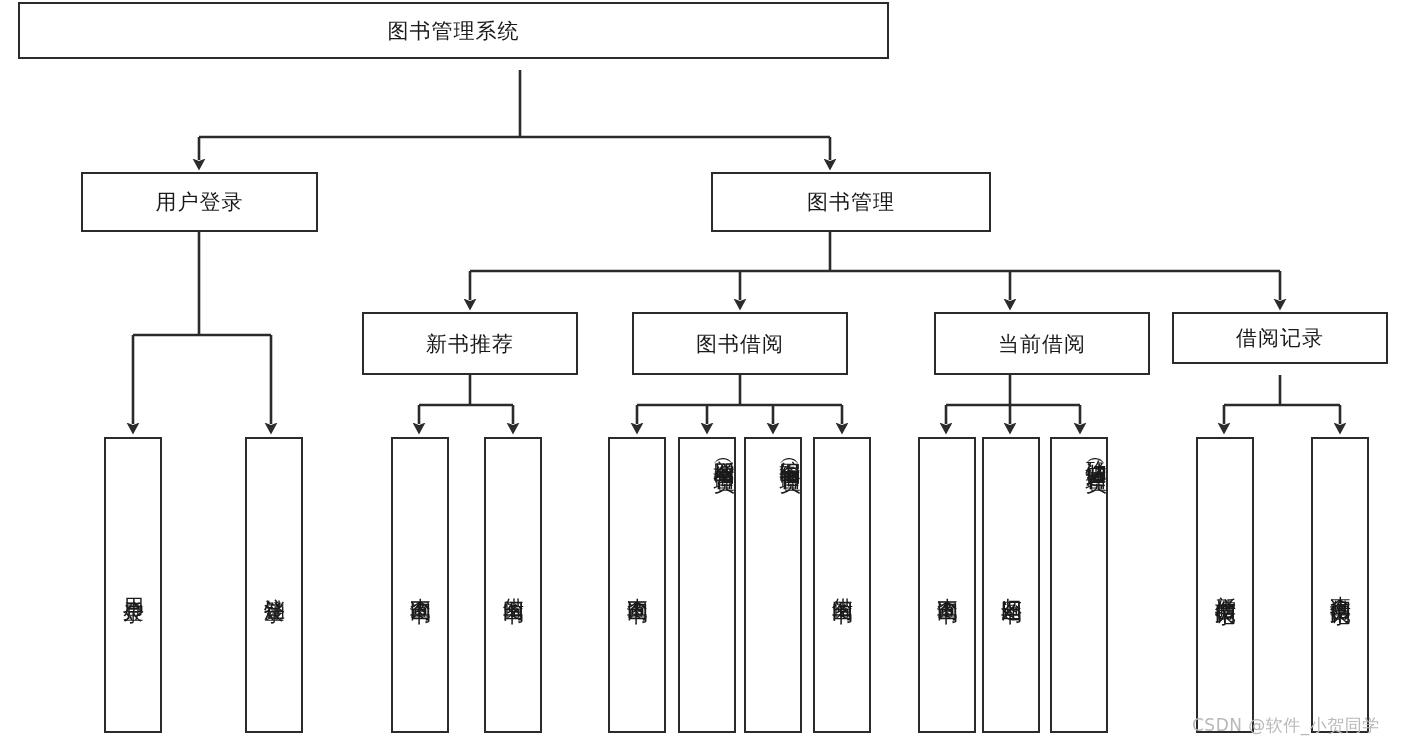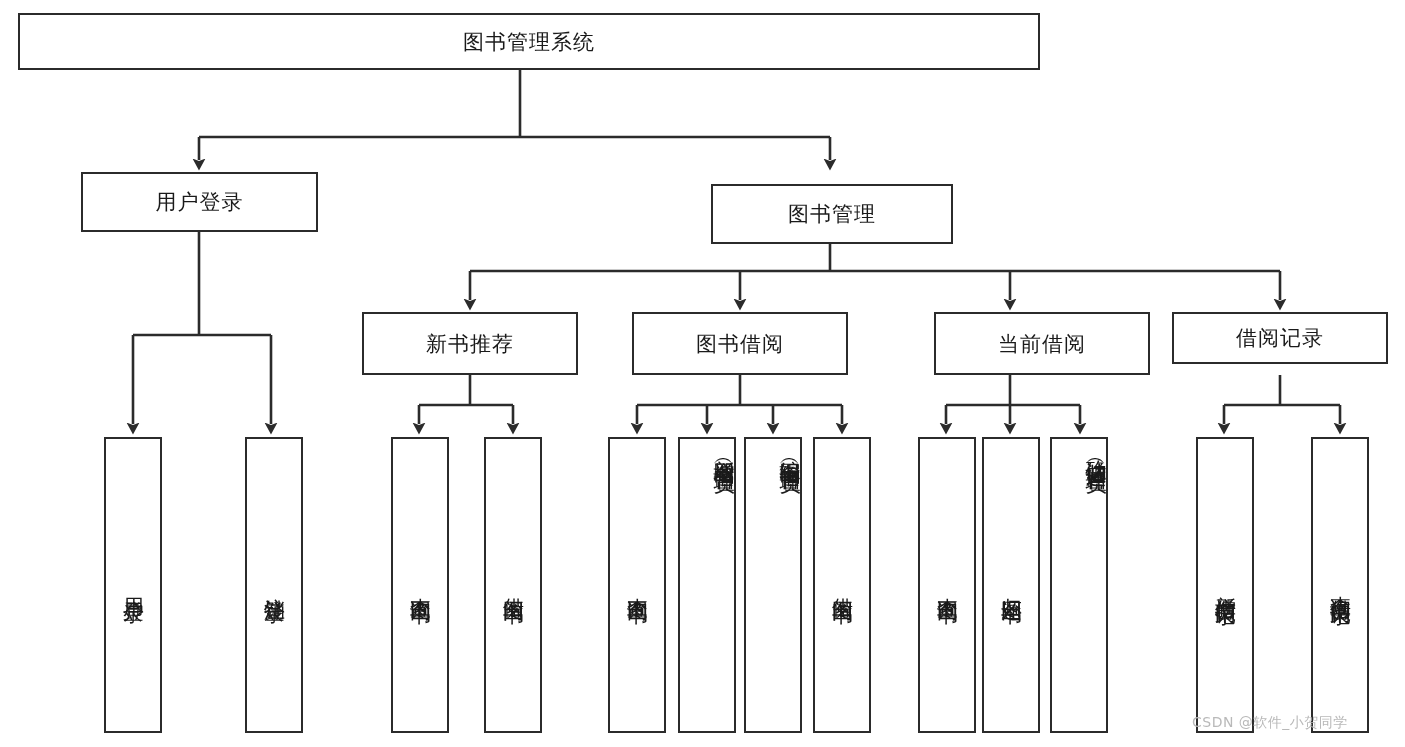--- a/index.html
+++ b/index.html
@@ -41,21 +41,21 @@
     white-space:nowrap;
   }
   .node.v.center{
     align-items:center;
     justify-content:center;
     padding-top:0;
   }
   .watermark{
     position:absolute;
     left:1192px;top:714px;
-    font-size:14px;
+    font-size:17px;
     color:#b9b9b9;
     white-space:nowrap;
     letter-spacing:0.5px;
   }
 </style>
 </head>
 <body>
 
 <div id="canvas">
 
@@ -103,28 +103,28 @@
       <path d="M1010,405 L1010,424" marker-end="url(#arw)"></path>
       <path d="M1080,405 L1080,424" marker-end="url(#arw)"></path>
 
       <path d="M1280,375 L1280,405"></path>
       <path d="M1224,405 L1340,405"></path>
       <path d="M1224,405 L1224,424" marker-end="url(#arw)"></path>
       <path d="M1340,405 L1340,424" marker-end="url(#arw)"></path>
     </g>
   </svg>
 
-  <div class="node h" style="left:18px;top:13px;width:1022px;height:57px;">
+  <div class="node h" style="left:18px;top:2px;width:871px;height:57px;">
     <span>图书管理系统</span>
   </div>
 
   <div class="node h" style="left:81px;top:172px;width:237px;height:60px;">
     <span>用户登录</span>
   </div>
-  <div class="node h" style="left:711px;top:172px;width:242px;height:60px;margin-top:12px;">
+  <div class="node h" style="left:711px;top:172px;width:280px;height:60px;">
     <span>图书管理</span>
   </div>
 
   <div class="node h" style="left:632px;top:312px;width:216px;height:63px;">
     <span>图书借阅</span>
   </div>
   <div class="node h" style="left:362px;top:312px;width:216px;height:63px;">
     <span>新书推荐</span>
   </div>
   <div class="node h" style="left:902px;top:312px;width:216px;height:63px;margin-left:32px;">

